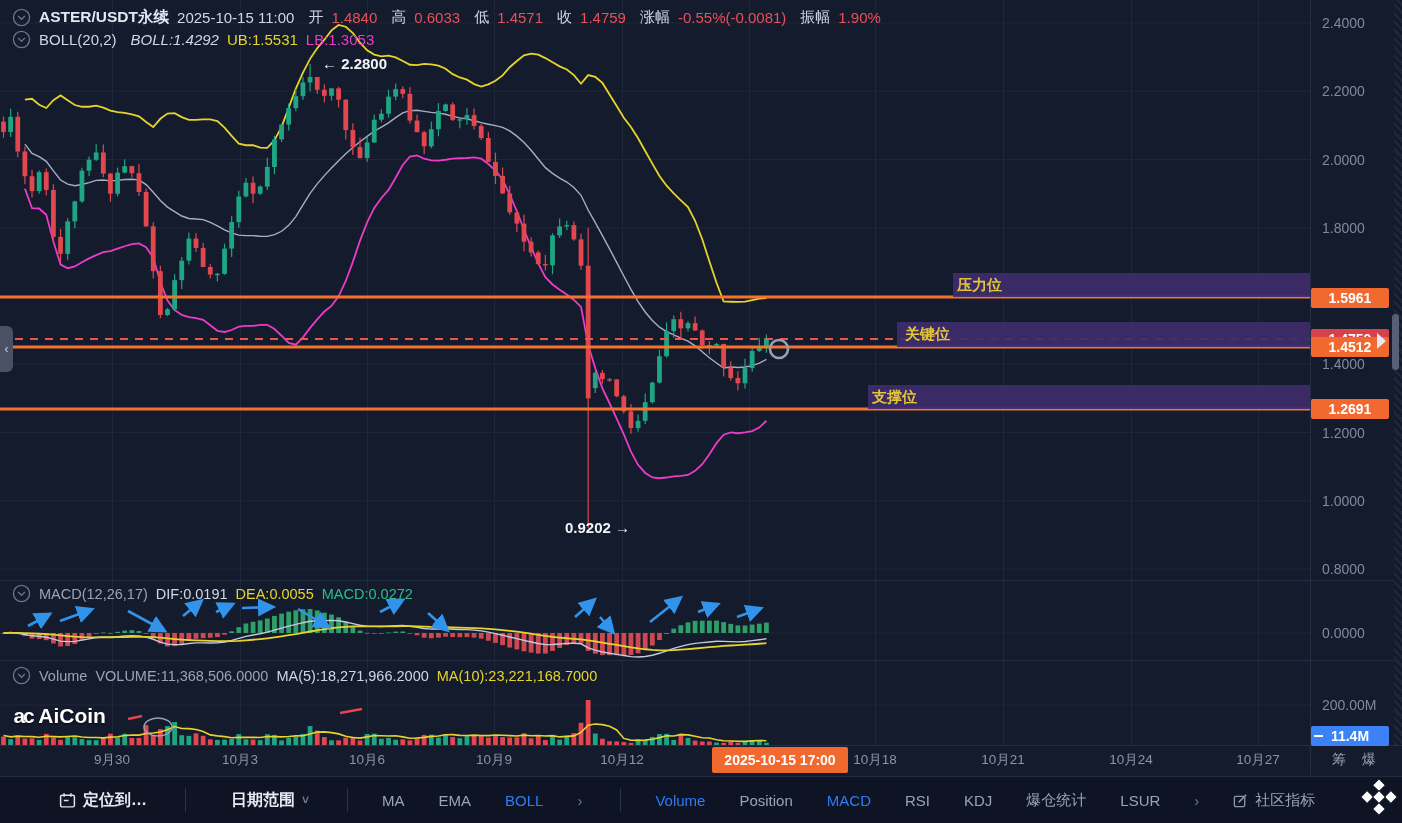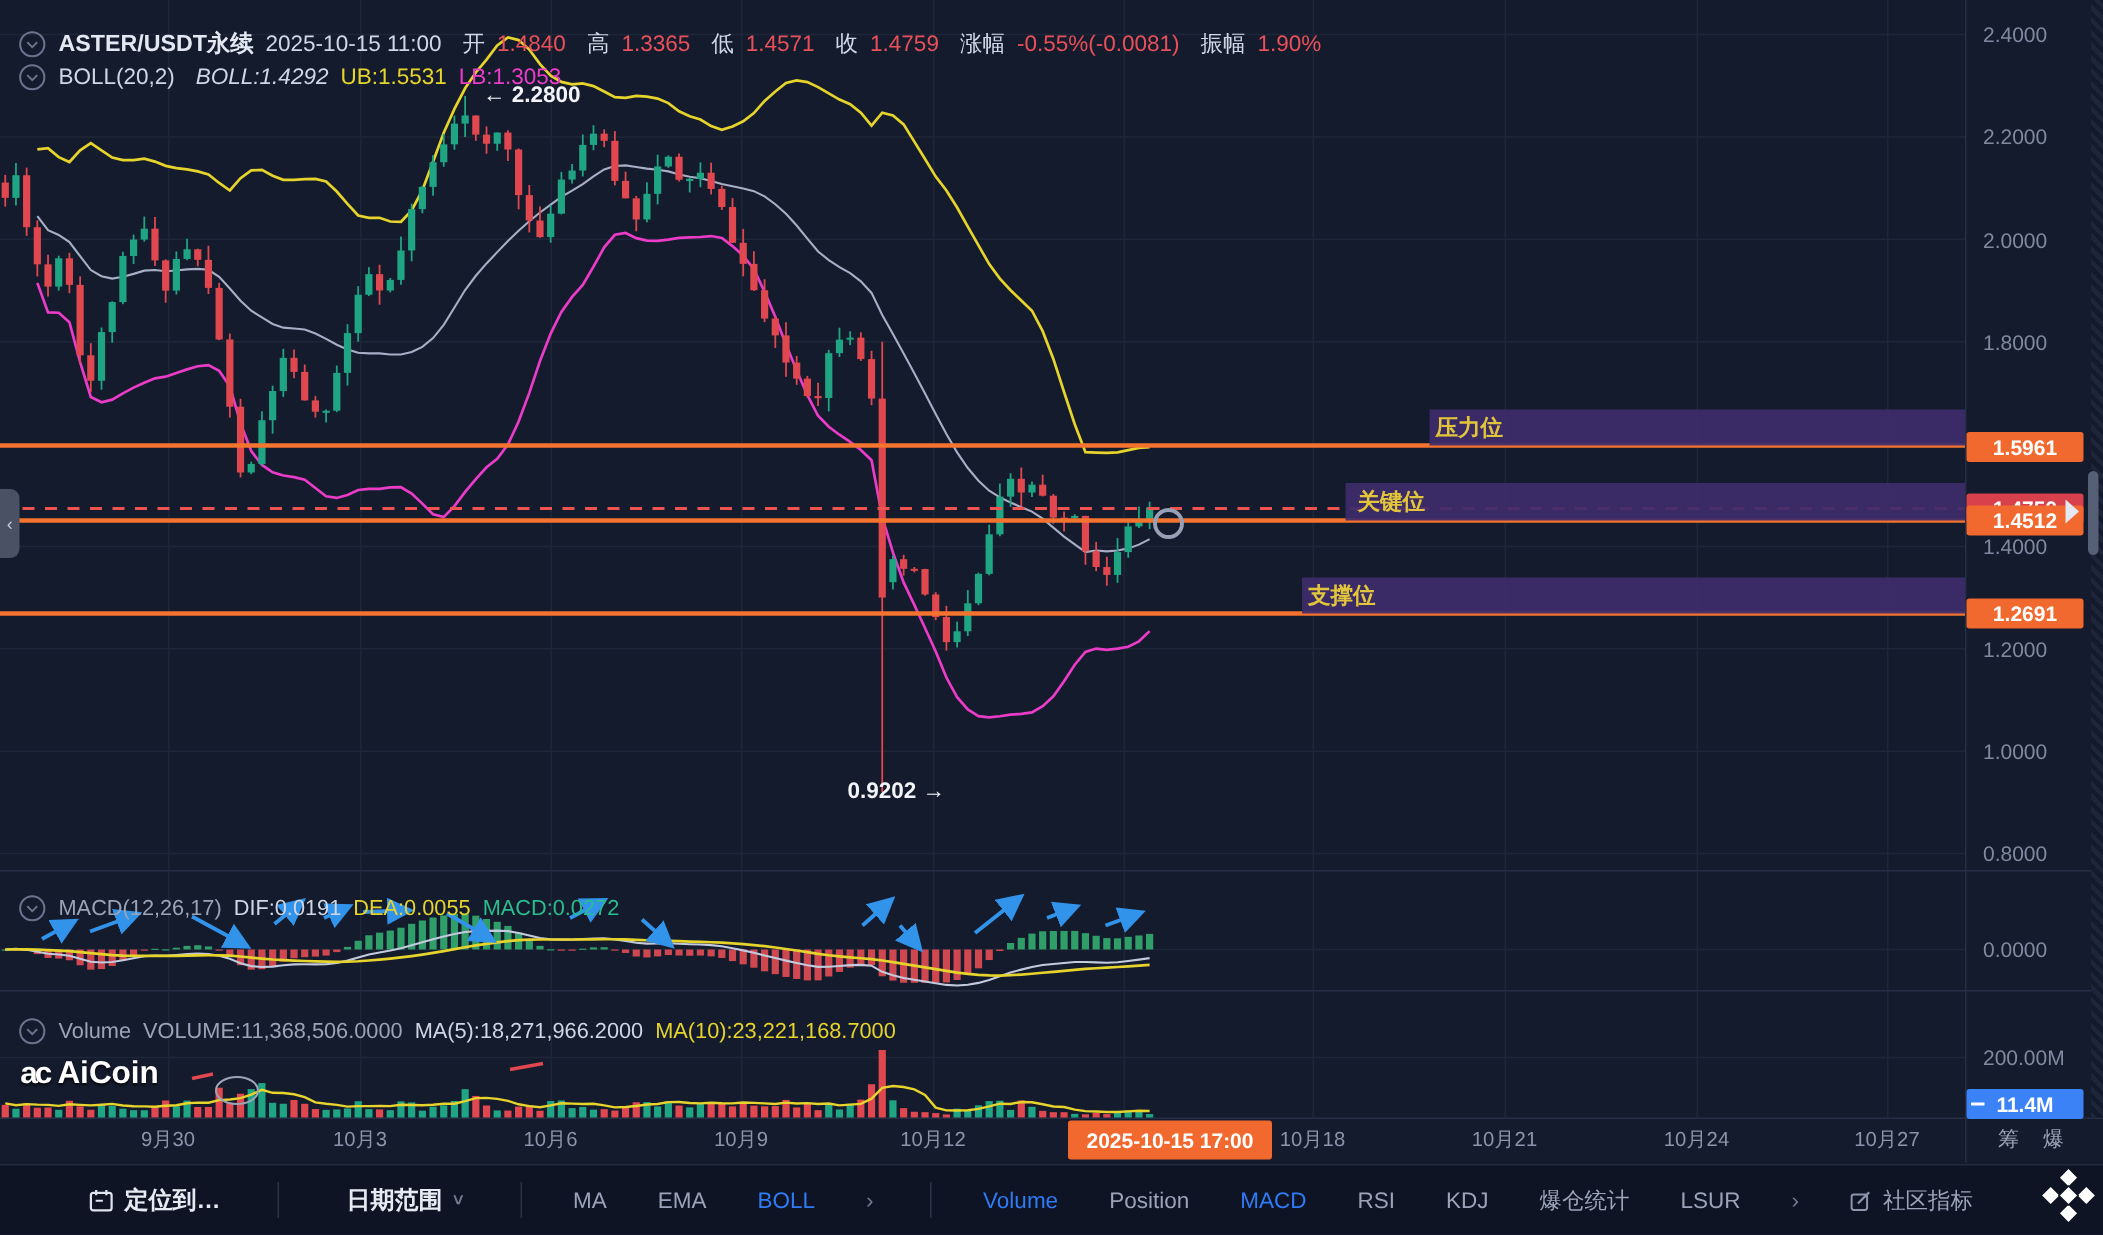--- a/index.html
+++ b/index.html
@@ -1,20 +1,20 @@
 <!DOCTYPE html>
 <html><head>
 <meta charset="utf-8">
 <style>
   html,body{margin:0;padding:0;background:#141b2c;overflow:hidden;}
   body{width:1402px;height:823px;position:relative;font-family:"Liberation Sans",sans-serif;
        -webkit-font-smoothing:antialiased;color:#c7cedd;}
   #chart-svg{position:absolute;left:0;top:0;}
   
-  .hrow{position:absolute;left:12px;display:flex;align-items:center;gap:8px;font-size:15px;white-space:nowrap;z-index:30;margin-top:12px;}
+  .hrow{position:absolute;left:12px;display:flex;align-items:center;gap:8px;font-size:15px;white-space:nowrap;z-index:30;}
   .hrow .sym{font-weight:bold;color:#e3e8f2;font-size:15.5px;}
   .hrow .wh{color:#cfd6e4;}
   .hrow .lab{color:#cfd6e4;margin-left:6px;}
   .hrow .red{color:#e8505a;}
   .hrow .gray{color:#9aa3b8;}
   .hrow .yellow{color:#e6d42c;}
   .hrow .magenta{color:#ea3cc8;}
   .hrow .teal{color:#2bbd8e;}
   .cicon{width:19px;height:19px;flex:0 0 19px;}
   
@@ -560,21 +560,21 @@
 <div class="hrow" style="top:7px;">
   <svg class="cicon" viewBox="0 0 20 20">
     <circle cx="10" cy="10" r="8.5" fill="none" stroke="#6b7590" stroke-width="1.4"></circle>
     <path d="M6.5 8.5 L10 12 L13.5 8.5" fill="none" stroke="#6b7590" stroke-width="1.4"></path>
   </svg>
   <span class="sym">ASTER/USDT永续</span>
   <span class="wh">2025-10-15 11:00</span>
   <span class="lab">开</span>
   <span class="red">1.4840</span>
   <span class="lab">高</span>
-  <span class="red">1.3365</span>
+  <span class="red">0.6033</span>
   <span class="lab">低</span>
   <span class="red">1.4571</span>
   <span class="lab">收</span>
   <span class="red">1.4759</span>
   <span class="lab">涨幅</span>
   <span class="red">-0.55%(-0.0081)</span>
   <span class="lab">振幅</span>
   <span class="red">1.90%</span>
 </div>
 

